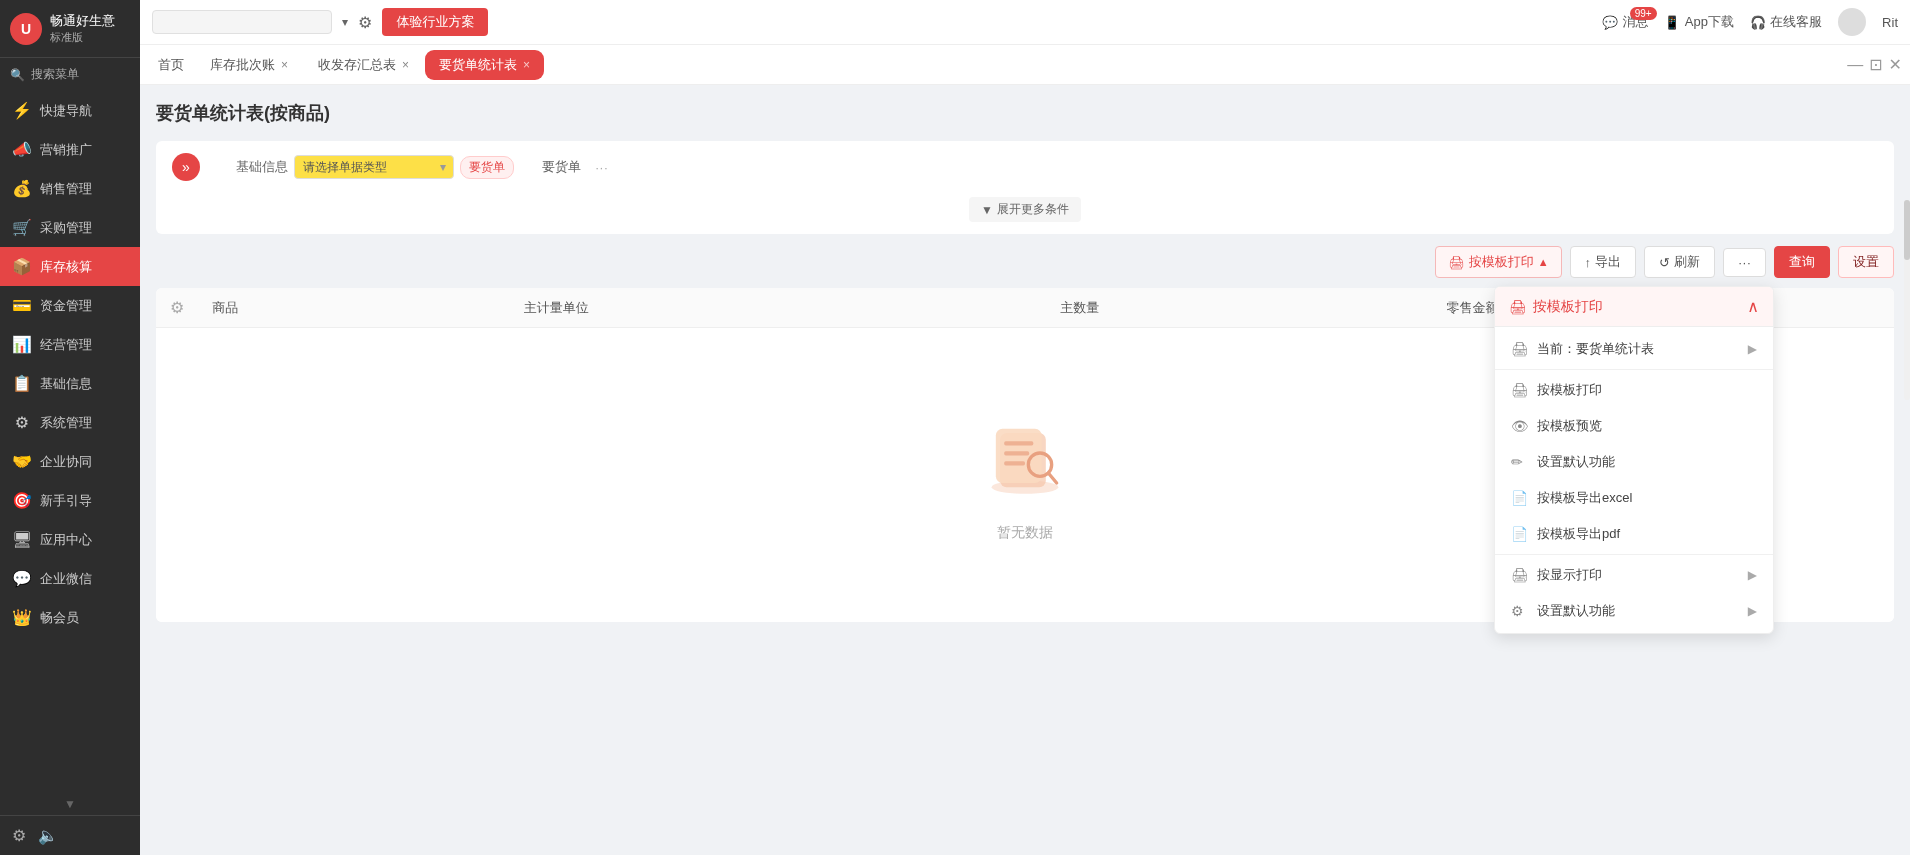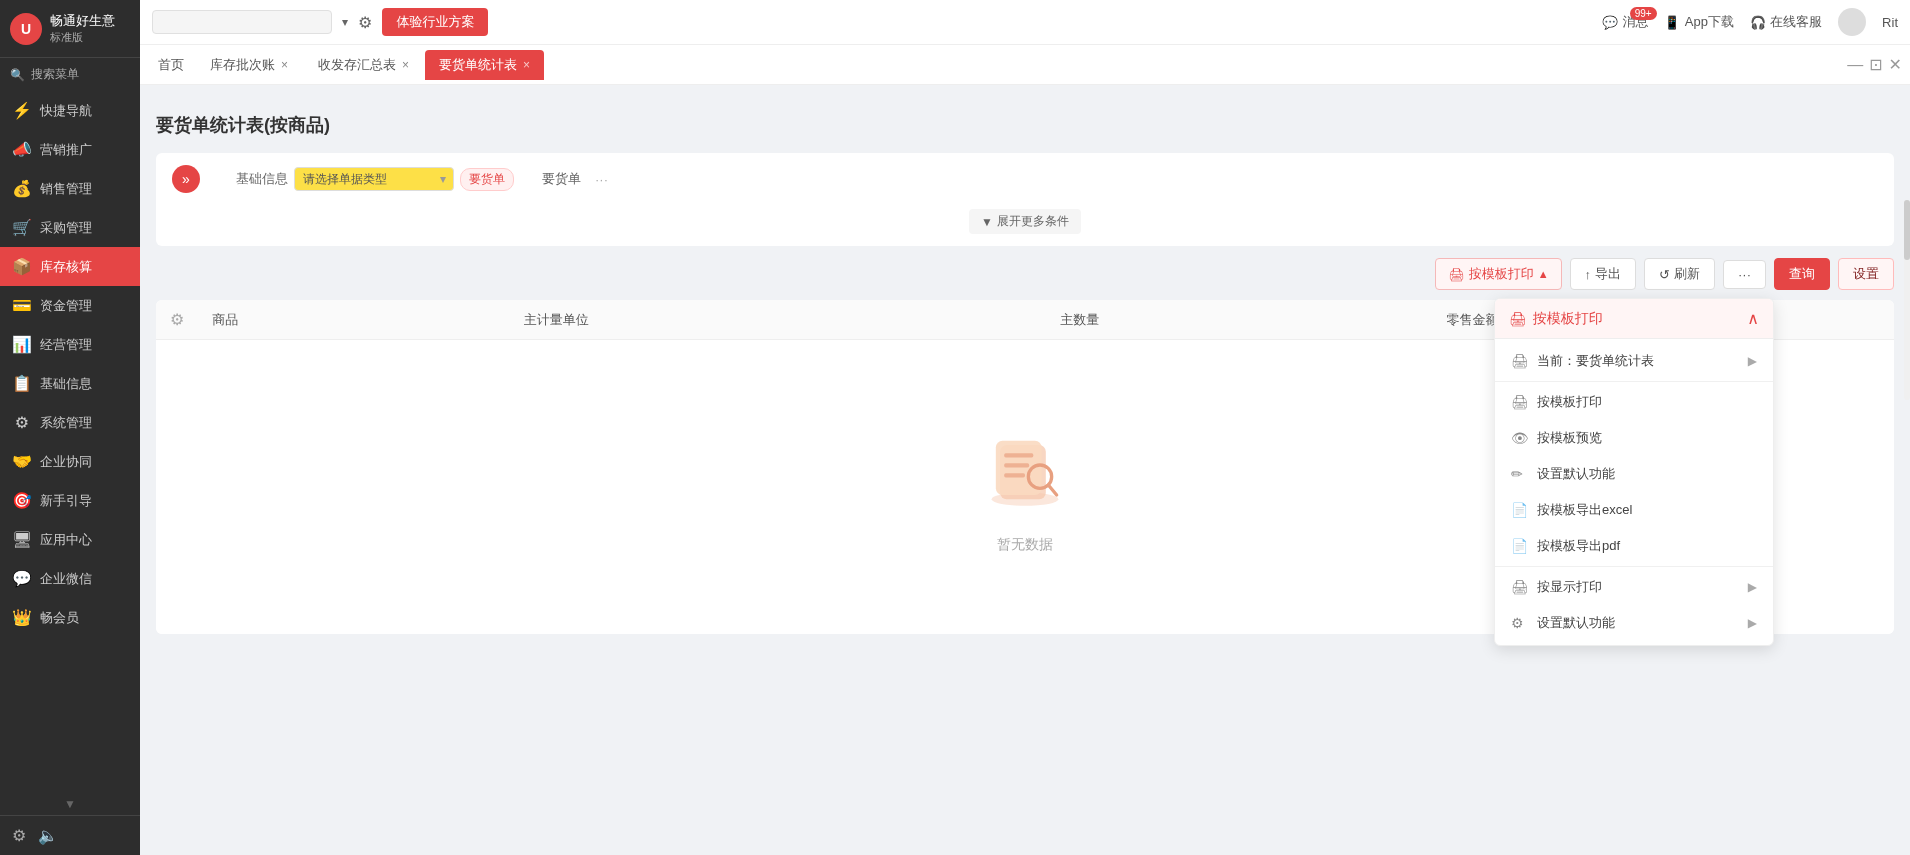--- a/index.html
+++ b/index.html
@@ -68,27 +68,27 @@
     
     .tabs {
       height: 40px; background: #fff; display: flex; align-items: center;
       padding: 0 8px; border-bottom: 1px solid #eee; flex-shrink: 0; gap: 2px;
     }
     .tab {
       padding: 6px 14px; font-size: 13px; cursor: pointer; color: #555;
       border-radius: 4px 4px 0 0; display: flex; align-items: center; gap: 6px;
       white-space: nowrap;
     }
-    .tab.active { background: #e54545; color: #fff; }
+    .tab.active { background: #e54545; color: #fff; border-radius: 9px; }
     .tab-close { font-size: 12px; cursor: pointer; opacity: 0.7; }
     .tab-home { color: #555; padding: 6px 10px; }
 
     
     .content {
-      flex: 1; padding: 16px; background: #f0f2f5; overflow-y: auto; position: relative; margin-top: 12px;
+      flex: 1; padding: 16px; background: #f0f2f5; overflow-y: auto; position: relative;
     }
 
     
     .page-title { font-size: 18px; font-weight: 600; color: #333; margin-bottom: 16px; }
 
     
     .filter-bar {
       background: #fff; border-radius: 6px; padding: 12px 16px;
       margin-bottom: 12px; display: flex; align-items: center; gap: 12px; flex-wrap: wrap;
     }

